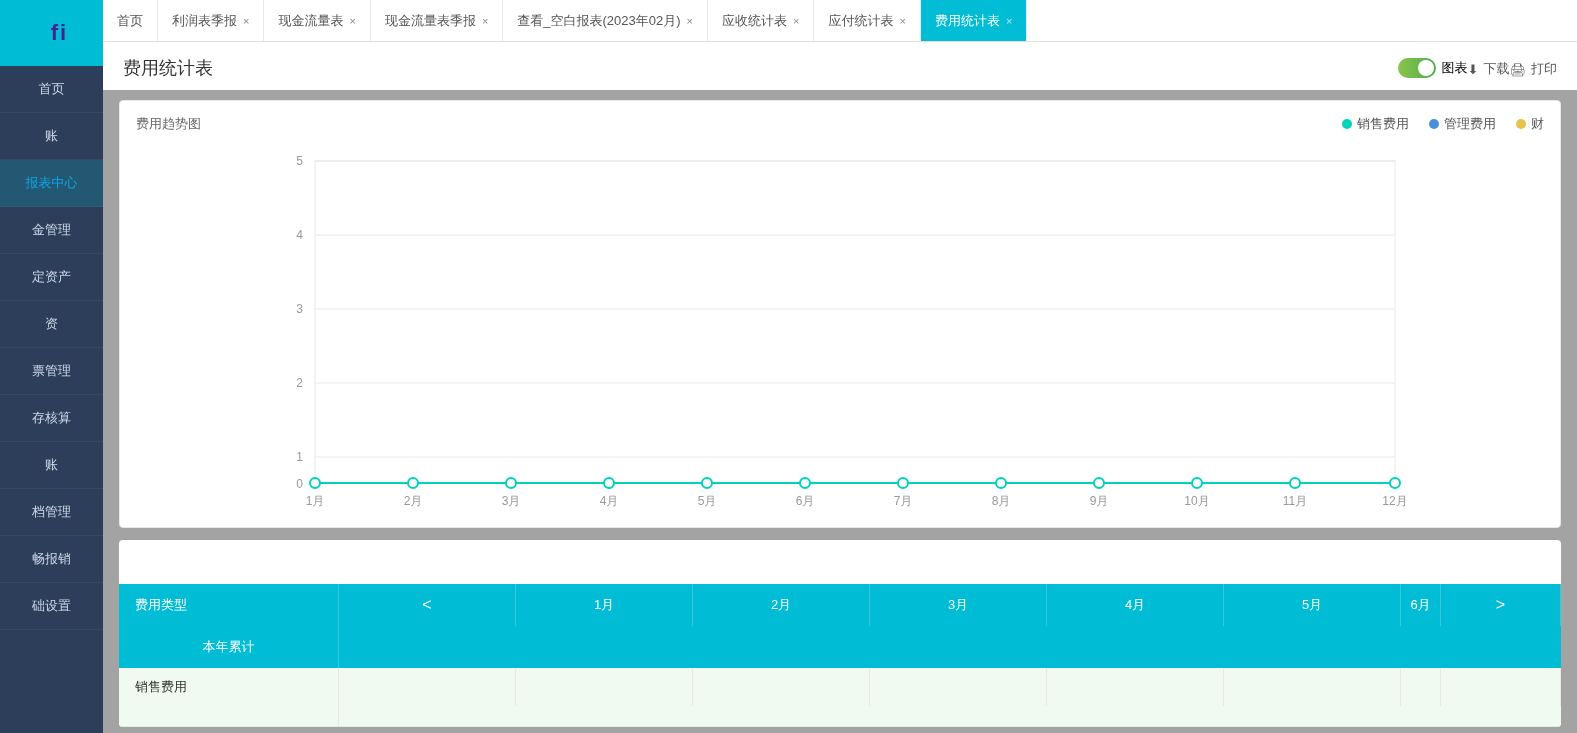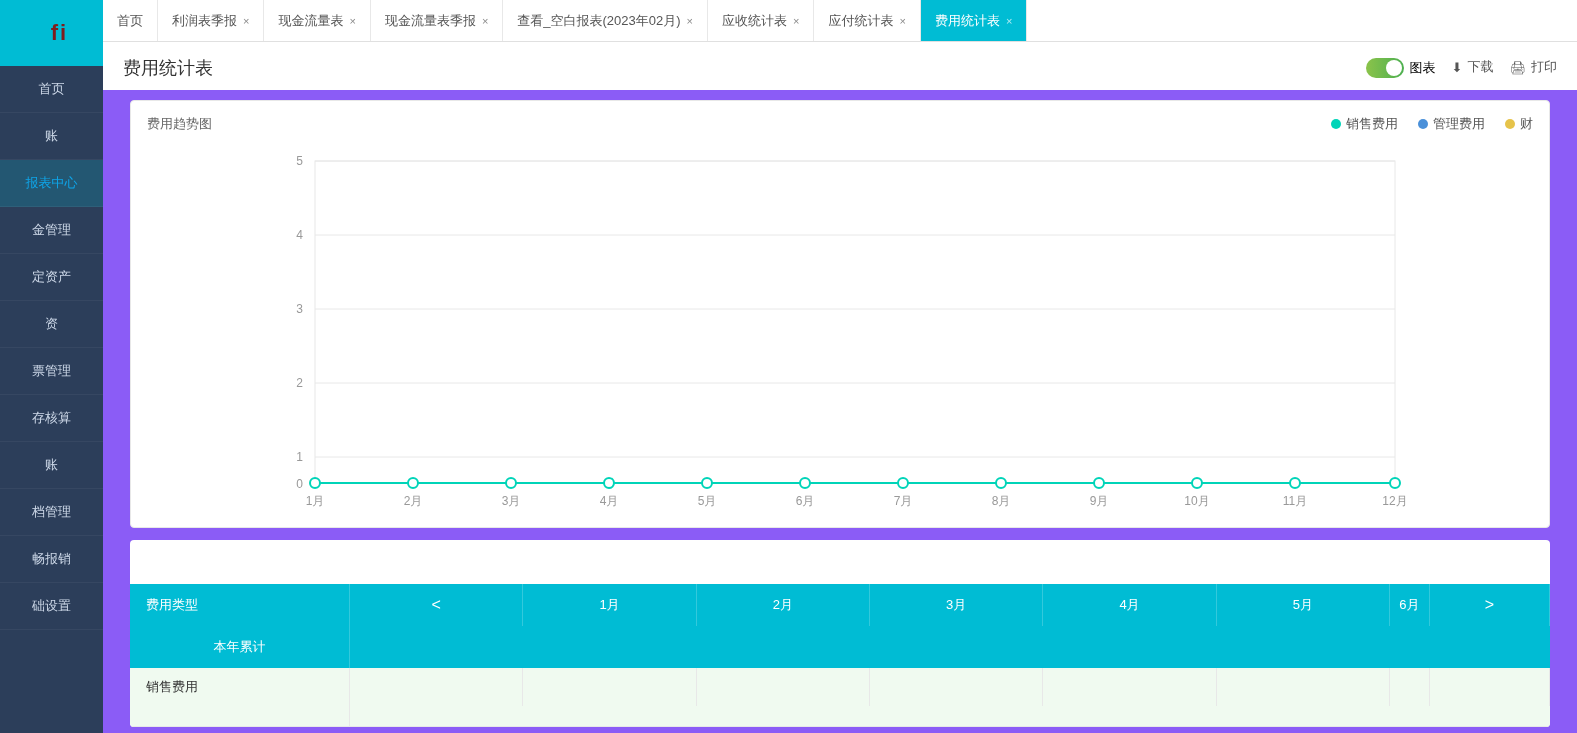--- a/index.html
+++ b/index.html
@@ -14,21 +14,21 @@
       flex-shrink: 0;
       height: 100%;
       overflow: hidden;
     }
     .sidebar-logo {
       background: #00bcd4;
       height: 66px;
       display: flex;
       align-items: center;
       justify-content: center;
-      color: #7f1d1d;
+      color: #4c1d95;
       font-size: 22px;
       font-weight: bold;
       letter-spacing: 2px;
       padding-left: 16px;
     }
     .sidebar-item {
       color: #cdd8e8;
       padding: 14px 0;
       text-align: center;
       font-size: 13px;
@@ -73,34 +73,34 @@
     
     .page-header {
       display: flex;
       align-items: center;
       justify-content: space-between;
       padding: 14px 20px 10px 20px;
       background: #fff;
       flex-shrink: 0;
     }
     .page-title { font-size: 18px; color: #333; font-weight: 500; }
-    .header-actions { display: flex; align-items: flex-start; gap: 16px; }
+    .header-actions { display: flex; align-items: flex-end; }
     .toggle-wrap { display: flex; align-items: center; gap: 6px; }
     .toggle-switch {
       width: 38px; height: 20px; background: linear-gradient(to right, #8bc34a, #4caf50);
       border-radius: 10px; position: relative; cursor: pointer;
     }
     .toggle-switch::after {
       content: ''; position: absolute; right: 2px; top: 2px;
       width: 16px; height: 16px; background: white; border-radius: 50%;
     }
     .action-btn { display: flex; align-items: center; gap: 5px; color: #555; cursor: pointer; font-size: 13px; }
 
     
-    .content { flex: 1; overflow-y: auto; background: #8b5cf6; padding: 10px 27px; }
+    .content { flex: 1; overflow-y: auto; background: #a3a3a3; padding: 10px 16px; }
 
     
     .chart-card {
       background: #fff;
       border: 1px solid #e8e8e8;
       border-radius: 4px;
       padding: 14px 16px;
       margin-bottom: 12px;
     }
     .chart-header { display: flex; align-items: center; justify-content: space-between; margin-bottom: 10px; }

